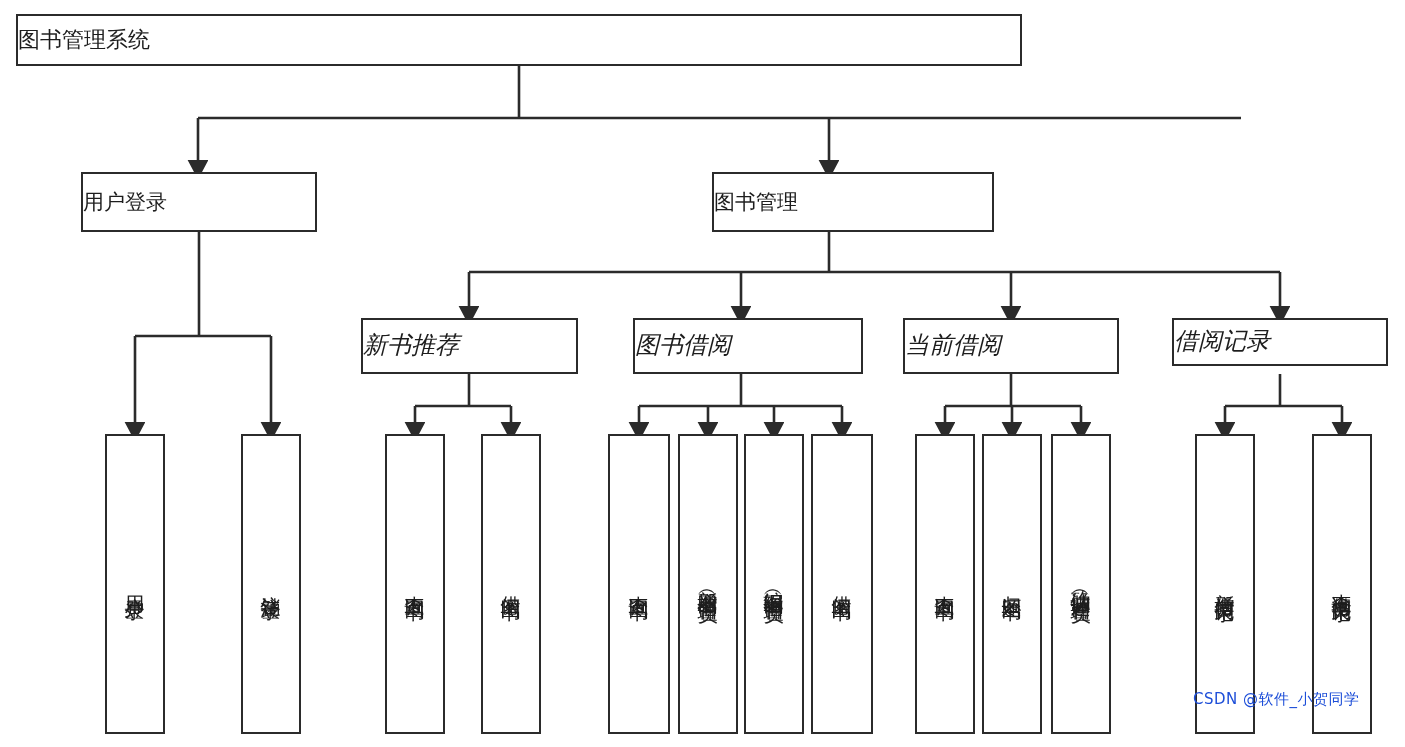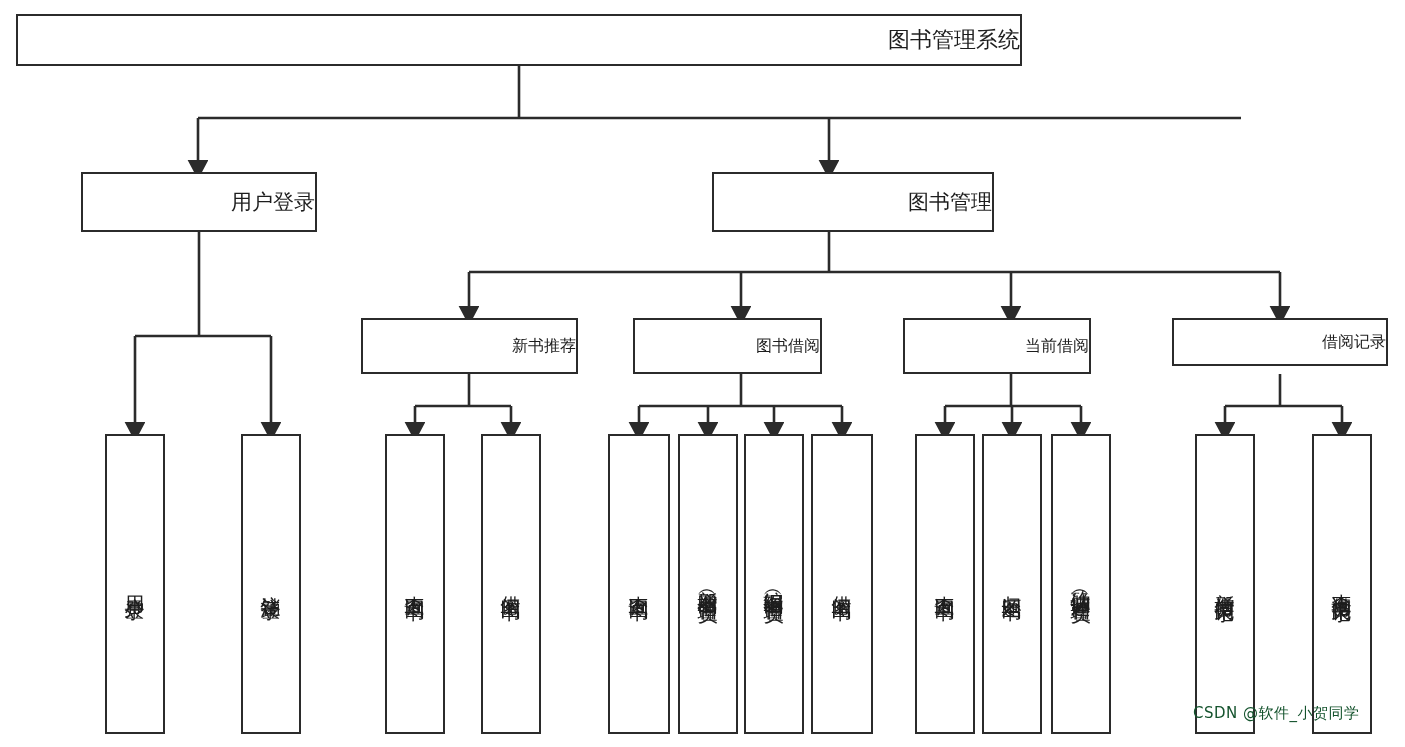--- a/index.html
+++ b/index.html
@@ -27,32 +27,33 @@
     pointer-events: none;
   }
   .node {
     position: absolute;
     box-sizing: border-box;
     border: 2px solid #2b2b2b;
     background: #ffffff;
     color: #1d1d1d;
     display: flex;
     align-items: center;
-    justify-content: flex-end;
+    justify-content: flex-start;
     text-align: center;
     line-height: 1.16;
   }
   .node.root {
     font-size: 22px;
   }
   .node.level1 {
     font-size: 21px;
   }
   .node.level2 {
-    font-size: 16px;
+    font-size: 24px;
+    font-style: italic;
   }
   .node.leaf {
     font-size: 20px;
     align-items: center;
     justify-content: center;
     padding: 6px 0;
   }
   .vtext {
     writing-mode: vertical-rl;
     text-orientation: upright;
@@ -63,24 +64,23 @@
   }
   .htext {
     white-space: nowrap;
     display: block;
   }
   #watermark {
     position: absolute;
     left: 1193px;
     top: 690px;
     font-size: 15px;
-    color: #14532d;
+    color: #1d4ed8;
     white-space: nowrap;
     letter-spacing: 0.5px;
-    margin-top: 14px;
   }
 </style>
 </head>
 <body>
 
 <div id="canvas">
 
   <svg id="wires" viewBox="0 0 1405 747" width="1405" height="747" xmlns="http://www.w3.org/2000/svg">
     <defs>
       <marker id="arrow" markerWidth="9" markerHeight="9" refX="1.5" refY="4" orient="auto" markerUnits="strokeWidth">
@@ -138,24 +138,24 @@
   <div class="node level1" style="left:81px; top:172px; width:236px; height:60px;">
     <span class="htext">用户登录</span>
   </div>
   <div class="node level1" style="left:712px; top:172px; width:282px; height:60px;">
     <span class="htext">图书管理</span>
   </div>
 
   <div class="node level2" style="left:361px; top:318px; width:217px; height:56px;">
     <span class="htext">新书推荐</span>
   </div>
-  <div class="node level2" style="left:633px; top:318px; width:189px; height:56px;">
+  <div class="node level2" style="left:633px; top:318px; width:230px; height:56px;">
     <span class="htext">图书借阅</span>
   </div>
-  <div class="node level2" style="left:903px; top:318px; width:188px; height:56px;">
+  <div class="node level2" style="left:903px; top:318px; width:216px; height:56px;">
     <span class="htext">当前借阅</span>
   </div>
   <div class="node level2" style="left:1172px; top:318px; width:216px; height:48px;">
     <span class="htext">借阅记录</span>
   </div>
 
   <div class="node leaf" style="left:105px; top:434px; width:60px; height:300px;">
     <span class="vtext">用户登录</span>
   </div>
   <div class="node leaf" style="left:241px; top:434px; width:60px; height:300px;">

